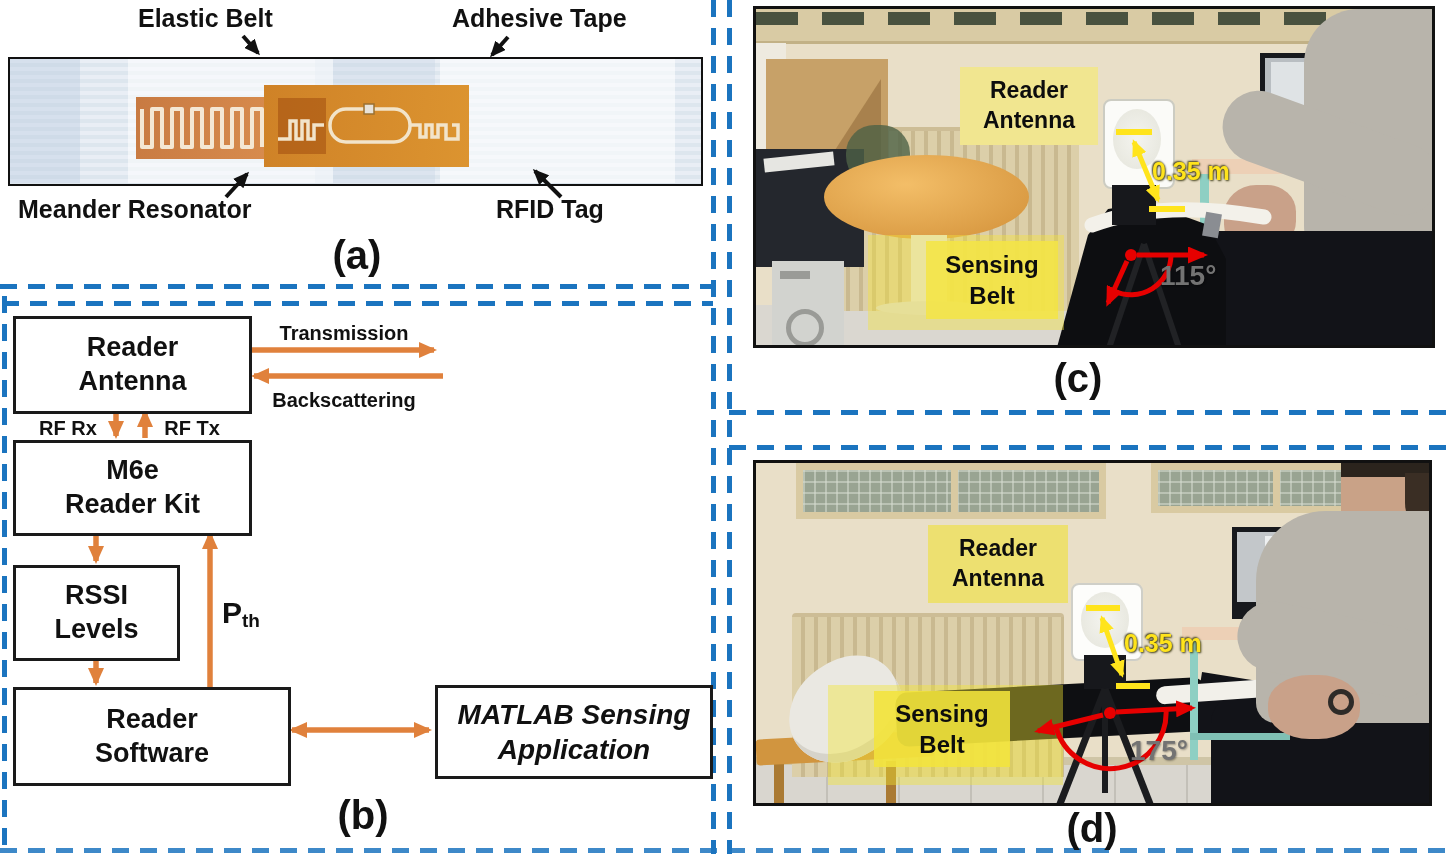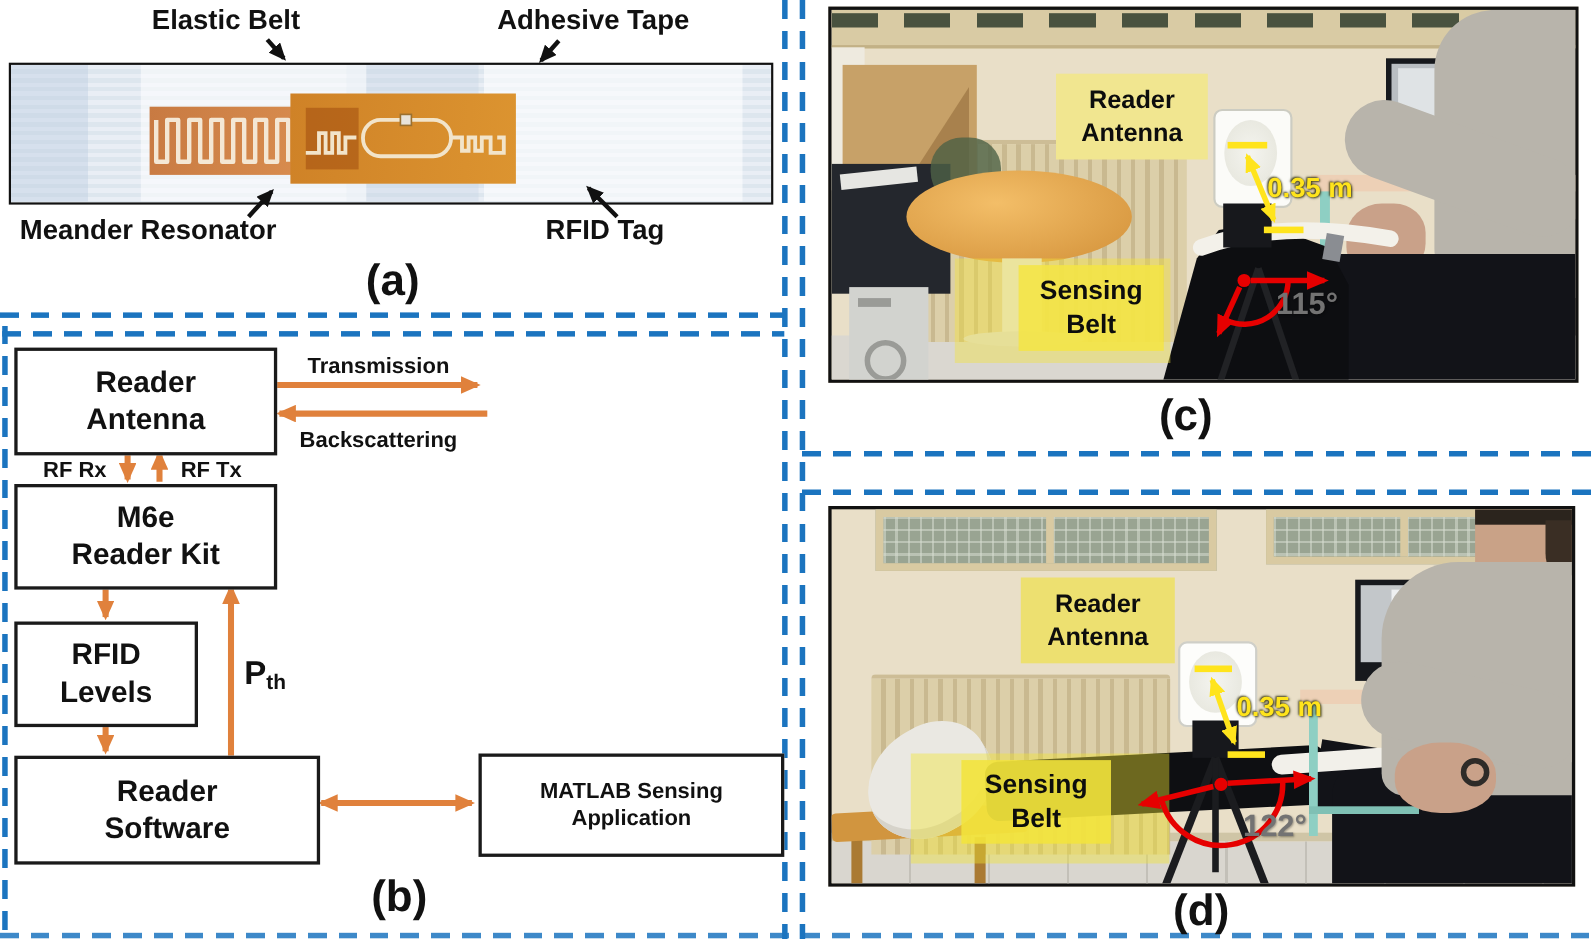--- a/index.html
+++ b/index.html
@@ -105,25 +105,25 @@
     <line x1="96" y1="231" x2="96" y2="261" stroke="#e0813c" stroke-width="5.5" marker-end="url(#ah-or)"></line>
     <line x1="96" y1="356" x2="96" y2="383" stroke="#e0813c" stroke-width="5.5" marker-end="url(#ah-or)"></line>
     <line x1="210" y1="387" x2="210" y2="234" stroke="#e0813c" stroke-width="5.5" marker-end="url(#ah-or)"></line>
     <line x1="292" y1="430" x2="429" y2="430" stroke="#e0813c" stroke-width="5.5" marker-start="url(#ah-or)" marker-end="url(#ah-or)"></line>
   </svg>
 
   <div class="bbox pre" style="left:13px;top:316px;width:233px;height:92px;">Reader
 Antenna</div>
   <div class="bbox pre" style="left:13px;top:440px;width:233px;height:90px;">M6e
 Reader Kit</div>
-  <div class="bbox pre" style="left:13px;top:565px;width:161px;height:90px;">RFID
+  <div class="bbox pre" style="left:13px;top:565px;width:161px;height:90px;">RSSI
 Levels</div>
   <div class="bbox pre" style="left:13px;top:687px;width:272px;height:93px;">Reader
 Software</div>
-  <div class="bbox pre" style="left:435px;top:685px;width:272px;height:88px;font-size:20px;">MATLAB Sensing
+  <div class="bbox pre" style="left:435px;top:685px;width:272px;height:88px;font-size:28px;font-style:italic;">MATLAB Sensing
 Application</div>
 
   <div class="alabel" style="left:250px;top:322px;width:188px;">Transmission</div>
   <div class="alabel" style="left:242px;top:389px;width:204px;">Backscattering</div>
   <div class="alabel" style="left:28px;top:417px;width:80px;">RF Rx</div>
   <div class="alabel" style="left:152px;top:417px;width:80px;">RF Tx</div>
   <div class="abs" style="left:222px;top:596px;font-weight:bold;">
     <span style="font-size:30px;">P</span><span style="font-size:19px;vertical-align:-4px;">th</span>
   </div>
   <div class="capt" style="left:293px;top:793px;width:140px;">(b)</div>
@@ -266,17 +266,17 @@
     <svg width="679" height="346">
       <rect x="330" y="142" width="34" height="6" fill="#ffe41c"></rect>
       <line x1="346" y1="155" x2="366" y2="212" stroke="#ffe41c" stroke-width="5" marker-start="url(#ah-yl)" marker-end="url(#ah-yl)"></line>
       <rect x="360" y="220" width="34" height="6" fill="#ffe41c"></rect>
       <circle cx="354" cy="250" r="6" fill="#e60000"></circle>
       <line x1="360" y1="249" x2="436" y2="245" stroke="#e60000" stroke-width="5" marker-end="url(#ah-rd)"></line>
       <line x1="347" y1="252" x2="282" y2="268" stroke="#e60000" stroke-width="5" marker-end="url(#ah-rd)"></line>
       <path d="M410,246 A56,56 0 0 1 300,264" fill="none" stroke="#e60000" stroke-width="5"></path>
     </svg>
     <div class="ytext" style="left:368px;top:166px;">0.35 m</div>
-    <div class="rtext" style="left:374px;top:272px;">122°</div>
+    <div class="rtext" style="left:374px;top:272px;">175°</div>
   </div>
   <div class="capt" style="left:1022px;top:806px;width:140px;">(d)</div>
 
 </div>
 
 </body></html>

